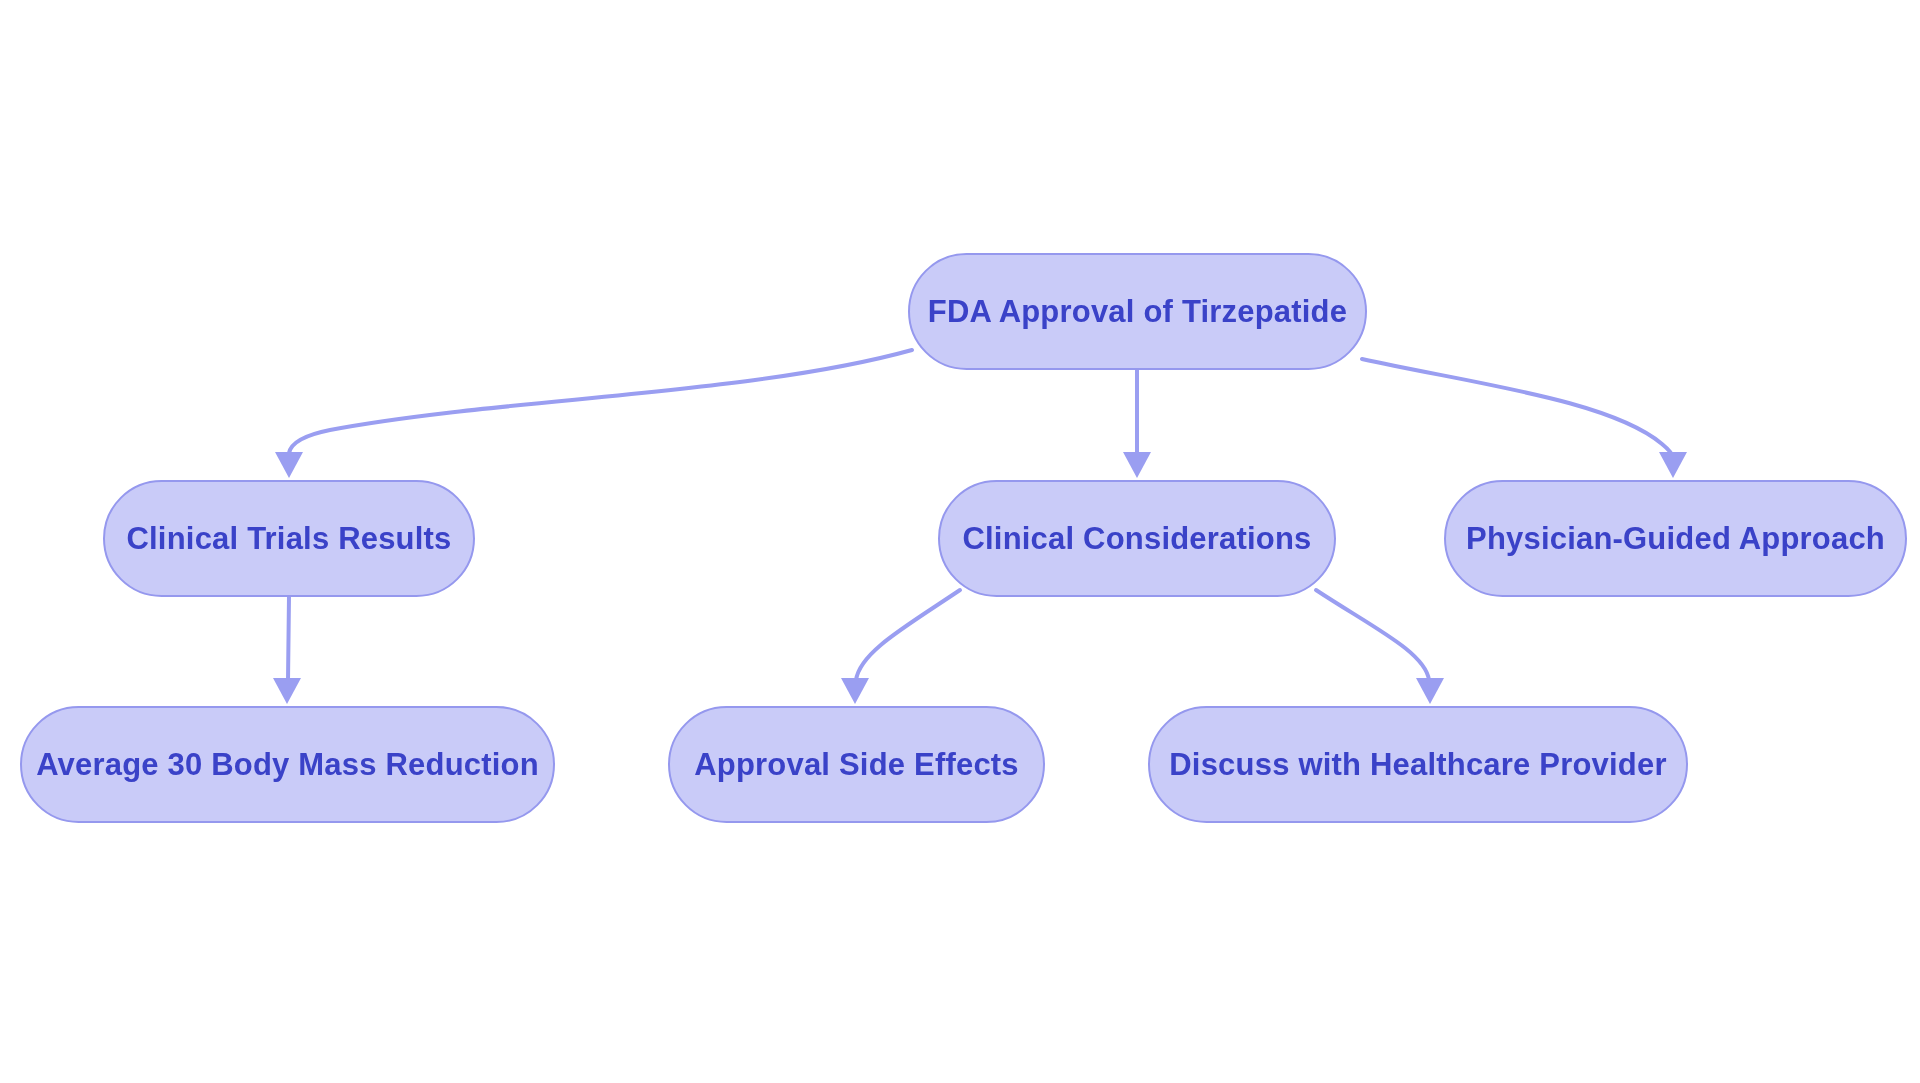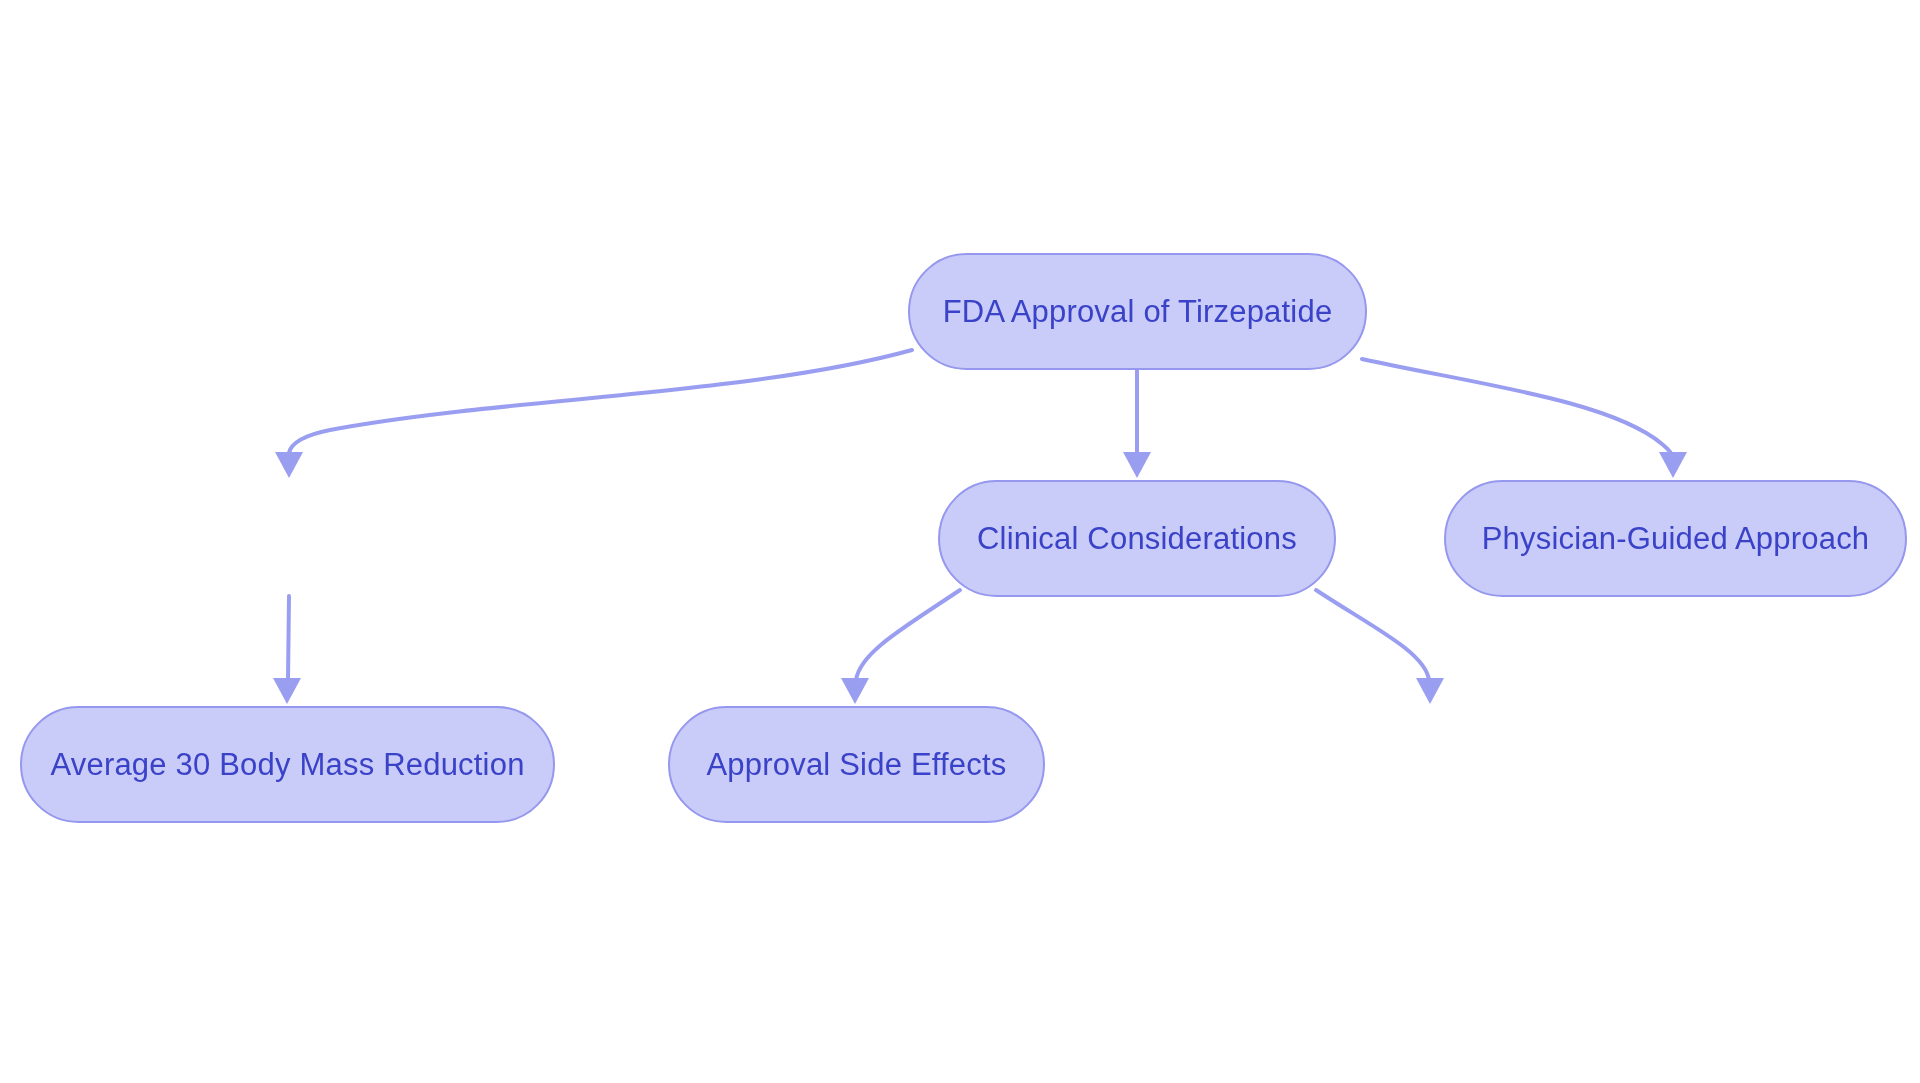--- a/index.html
+++ b/index.html
@@ -41,21 +41,21 @@
     border: 2px solid var(--node-border, #9598ee);
     box-sizing: border-box;
     display: flex;
     align-items: center;
     justify-content: center;
     z-index: 1;
   }
   .node-label {
     color: var(--text-color, #3a42c8);
     font-size: 31px;
-    font-weight: 400;
+    font-weight: 700;
     letter-spacing: 0.2px;
     white-space: nowrap;
     text-align: center;
   }
   #n-root      { left: 908px;  top: 253px; width: 459px; }
   #n-clinical  { left: 103px;  top: 480px; width: 372px; }
   #n-patient   { left: 938px;  top: 480px; width: 398px; }
   #n-physician { left: 1444px; top: 480px; width: 463px; justify-content: center; }
   #n-average   { left: 20px;   top: 706px; width: 535px; }
   #n-side      { left: 668px;  top: 706px; width: 377px; }
@@ -84,31 +84,37 @@
     <polygon class="arrowhead" points="855,704 841,678 869,678"></polygon>
 
     <path class="edge" d="M 1316 590 C 1372 627, 1425 652, 1429 680"></path>
     <polygon class="arrowhead" points="1430,704 1416,678 1444,678"></polygon>
   </svg>
 
   <div class="node" id="n-root">
     <span class="node-label">FDA Approval of Tirzepatide</span>
   </div>
 
+  <div class="node" id="n-clinical">
+    <span class="node-label">Clinical Trials Results</span>
+  </div>
 
   <div class="node" id="n-patient">
     <span class="node-label">Clinical Considerations</span>
   </div>
 
   <div class="node" id="n-physician">
     <span class="node-label">Physician-Guided Approach</span>
   </div>
 
   <div class="node" id="n-average">
     <span class="node-label">Average 30 Body Mass Reduction</span>
   </div>
 
   <div class="node" id="n-side">
     <span class="node-label">Approval Side Effects</span>
   </div>
 
+  <div class="node" id="n-discuss">
+    <span class="node-label">Discuss with Healthcare Provider</span>
+  </div>
 
 </div>
 
 </body></html>

